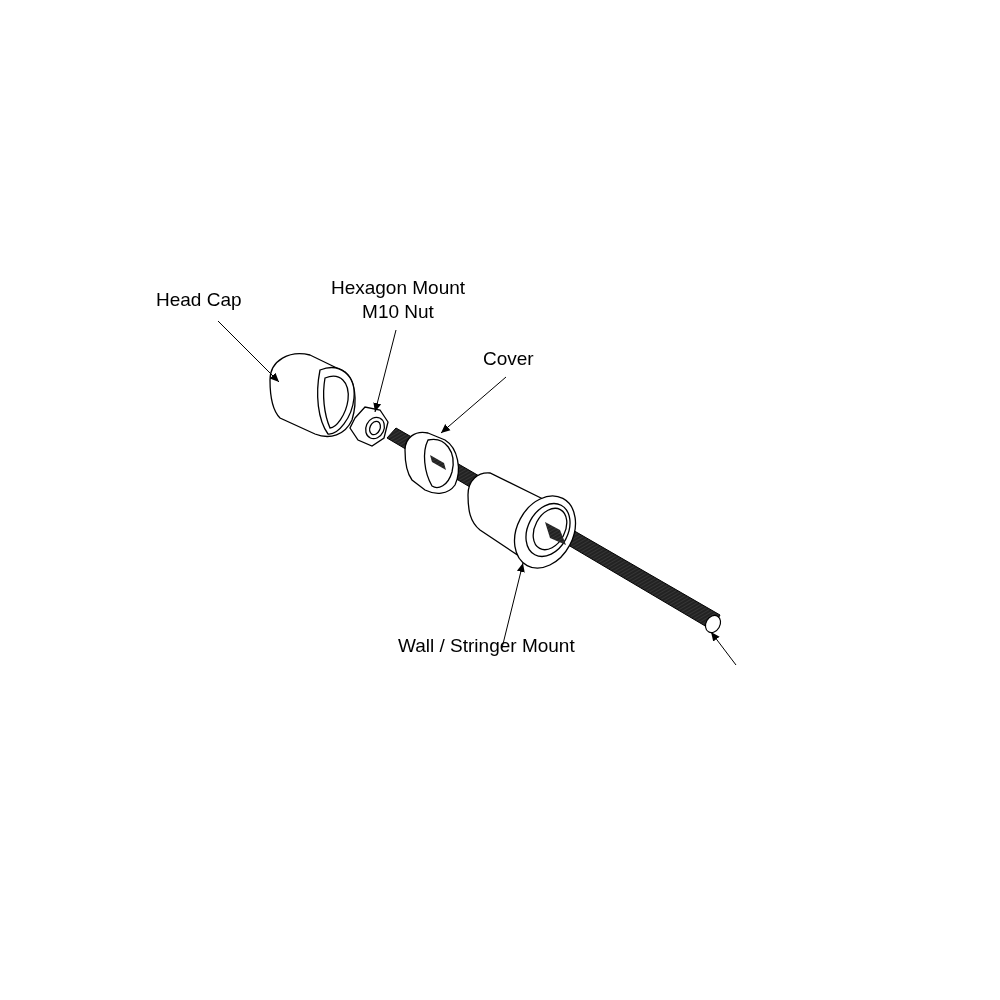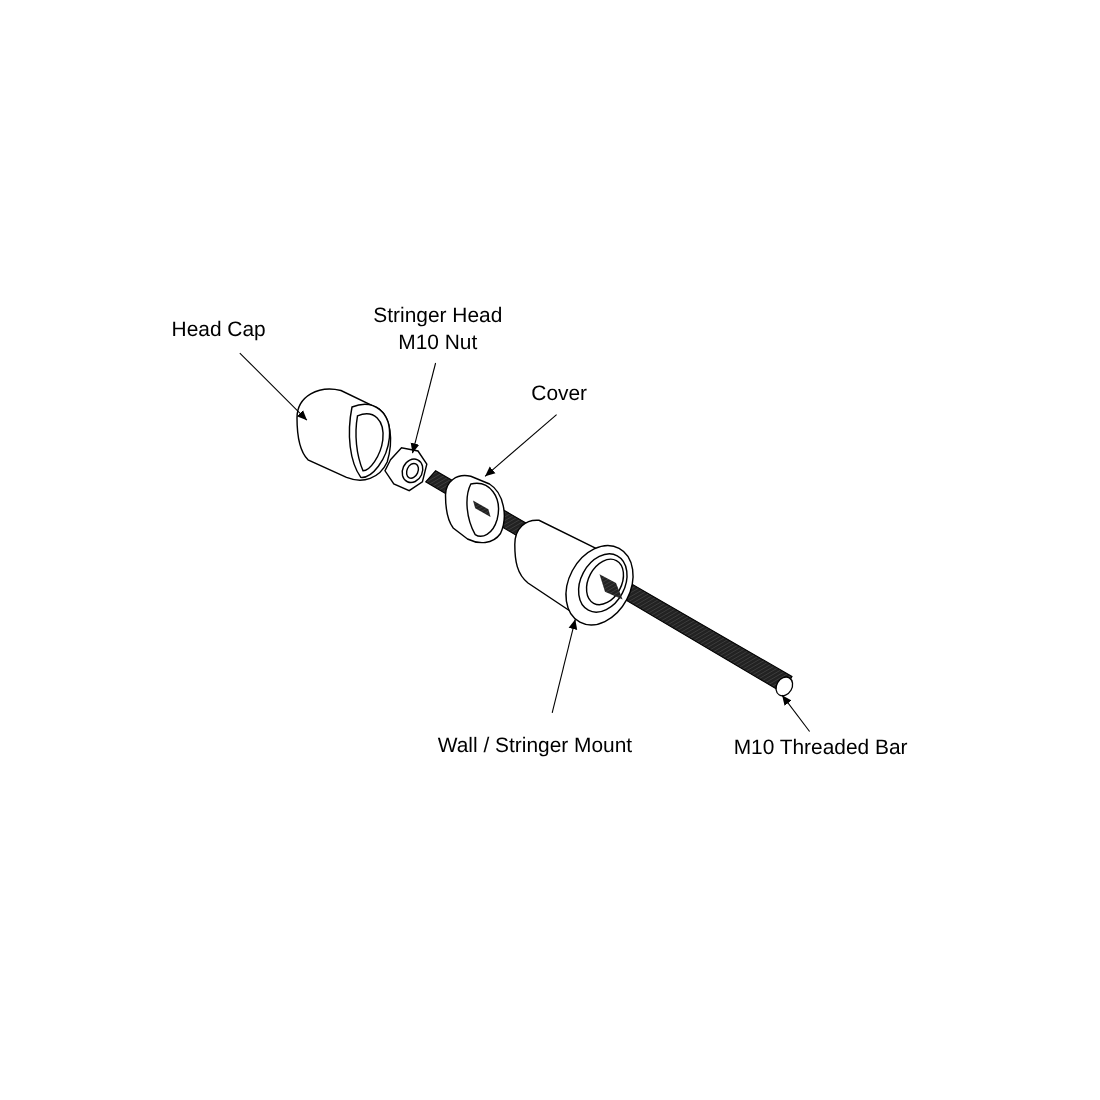--- a/index.html
+++ b/index.html
@@ -56,20 +56,19 @@
     <line x1="218" y1="321" x2="279" y2="382" marker-end="url(#arrow)"></line>
     <line x1="396" y1="330" x2="375" y2="412" marker-end="url(#arrow)"></line>
     <line x1="506" y1="377" x2="441" y2="433" marker-end="url(#arrow)"></line>
     <line x1="502" y1="648" x2="523" y2="563" marker-end="url(#arrow)"></line>
     <line x1="736" y1="665" x2="711" y2="632" marker-end="url(#arrow)"></line>
   </g>
 </svg>
 
 <div class="label" style="left:156px; top:288px;">Head Cap</div>
 <div class="label" style="left:322px; top:276px; width:152px;">
-  <div>Stringer Head</div>
+  <div>Hexagon Mount</div>
   <div>M10 Nut</div>
 </div>
 <div class="label" style="left:483px; top:347px;">Cover</div>
-<div class="label" style="left:398px; top:667px;">Wall / Stringer Mount</div>
+<div class="label" style="left:398px; top:634px;">Wall / Stringer Mount</div>
 <div class="label" style="left:655px; top:668px; width:182px;">
-  <div>M10 Threaded Bar</div>
 </div>
 
 </body></html>

